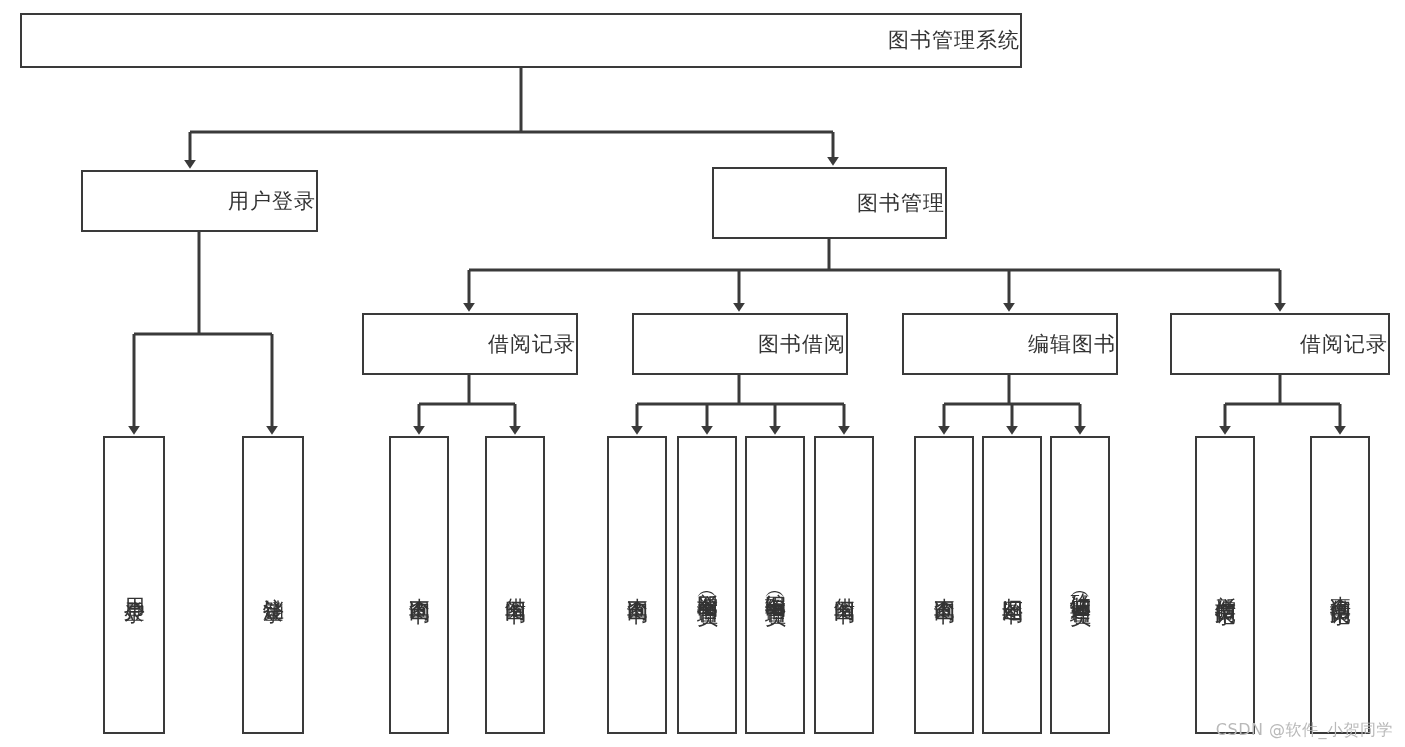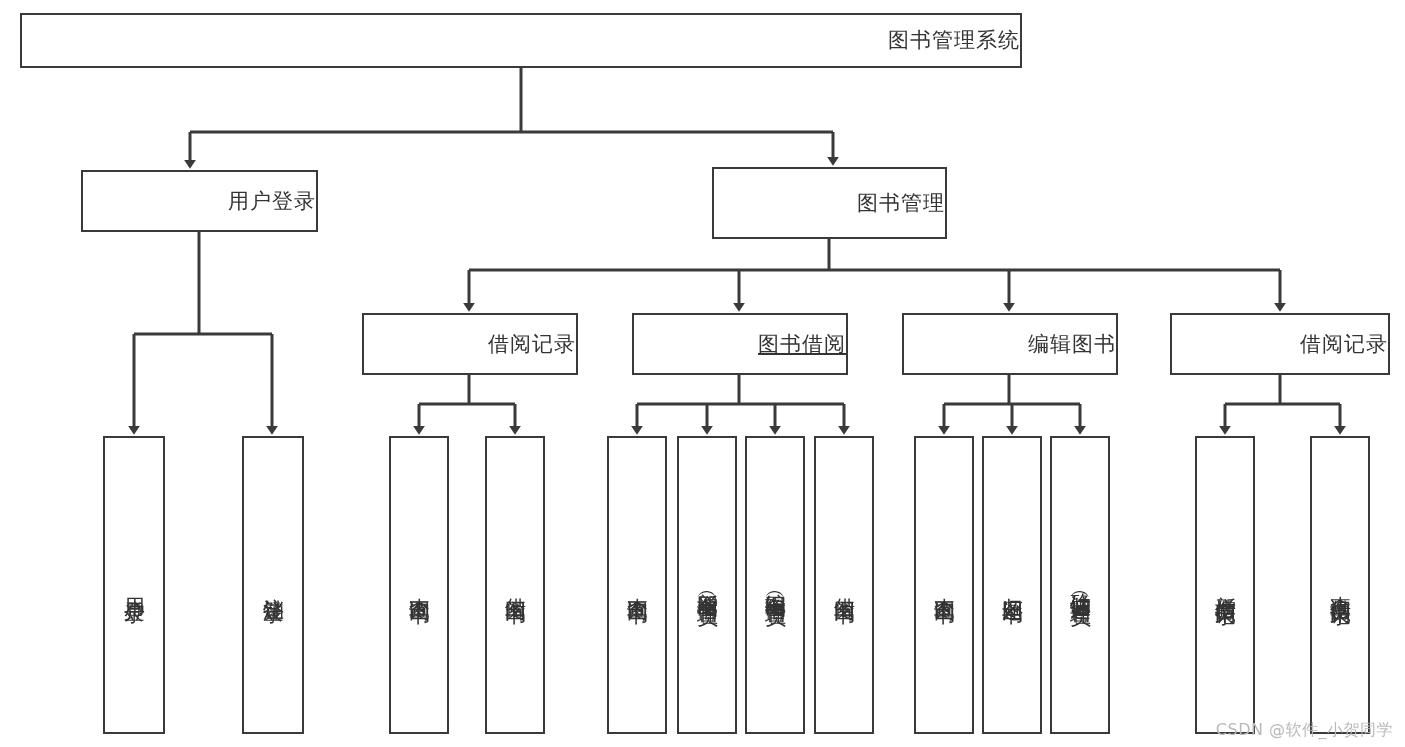--- a/index.html
+++ b/index.html
@@ -129,21 +129,21 @@
   <div class="node h" style="left:81px;top:170px;width:237px;height:62px;">
     <span class="label">用户登录</span>
   </div>
   <div class="node h" style="left:712px;top:167px;width:235px;height:72px;">
     <span class="label">图书管理</span>
   </div>
 
   <div class="node h" style="left:362px;top:313px;width:216px;height:62px;">
     <span class="label">借阅记录</span>
   </div>
-  <div class="node h" style="left:632px;top:313px;width:216px;height:62px;text-decoration:underline;">
+  <div class="node h" style="left:632px;top:313px;width:216px;height:62px;">
     <span class="label">图书借阅</span>
   </div>
   <div class="node h" style="left:902px;top:313px;width:216px;height:62px;">
     <span class="label">编辑图书</span>
   </div>
   <div class="node h" style="left:1170px;top:313px;width:220px;height:62px;padding-left:8px;">
     <span class="label">借阅记录</span>
   </div>
 
   <div class="node v" style="left:103px;top:436px;width:62px;height:298px;">

